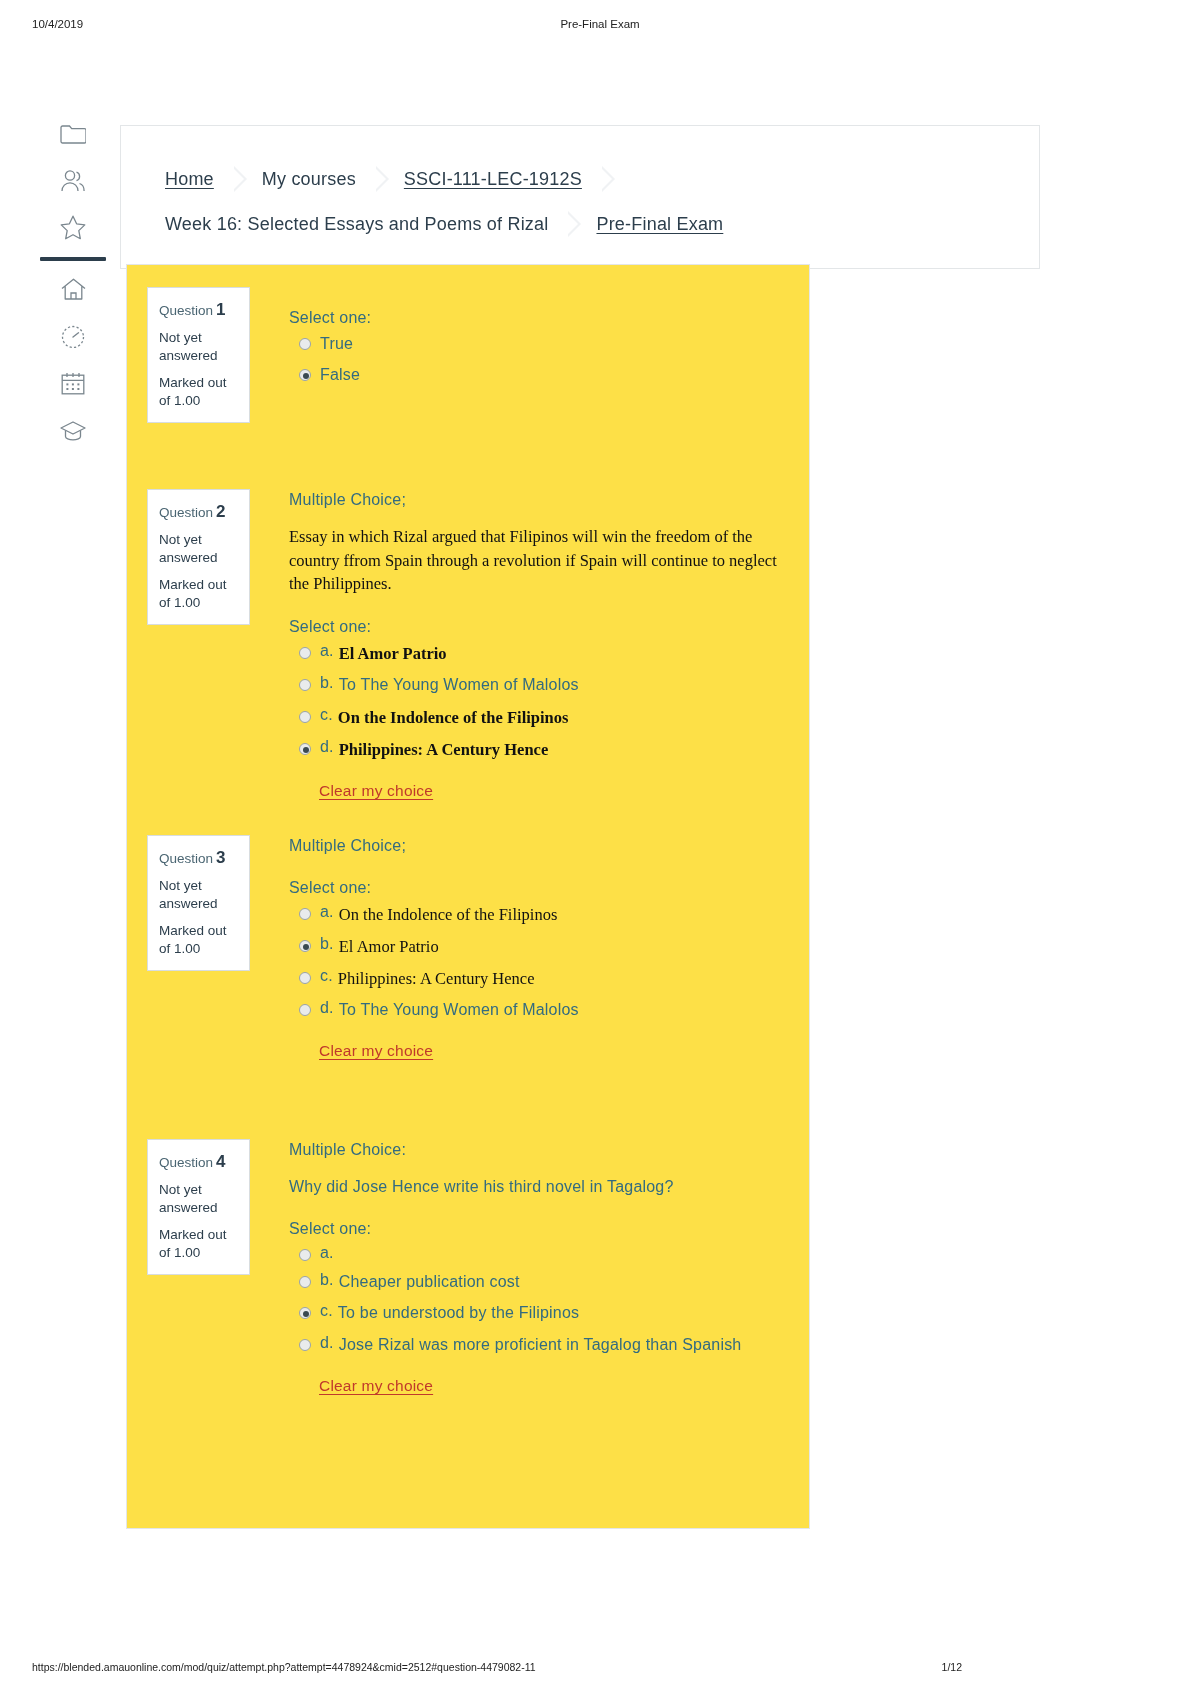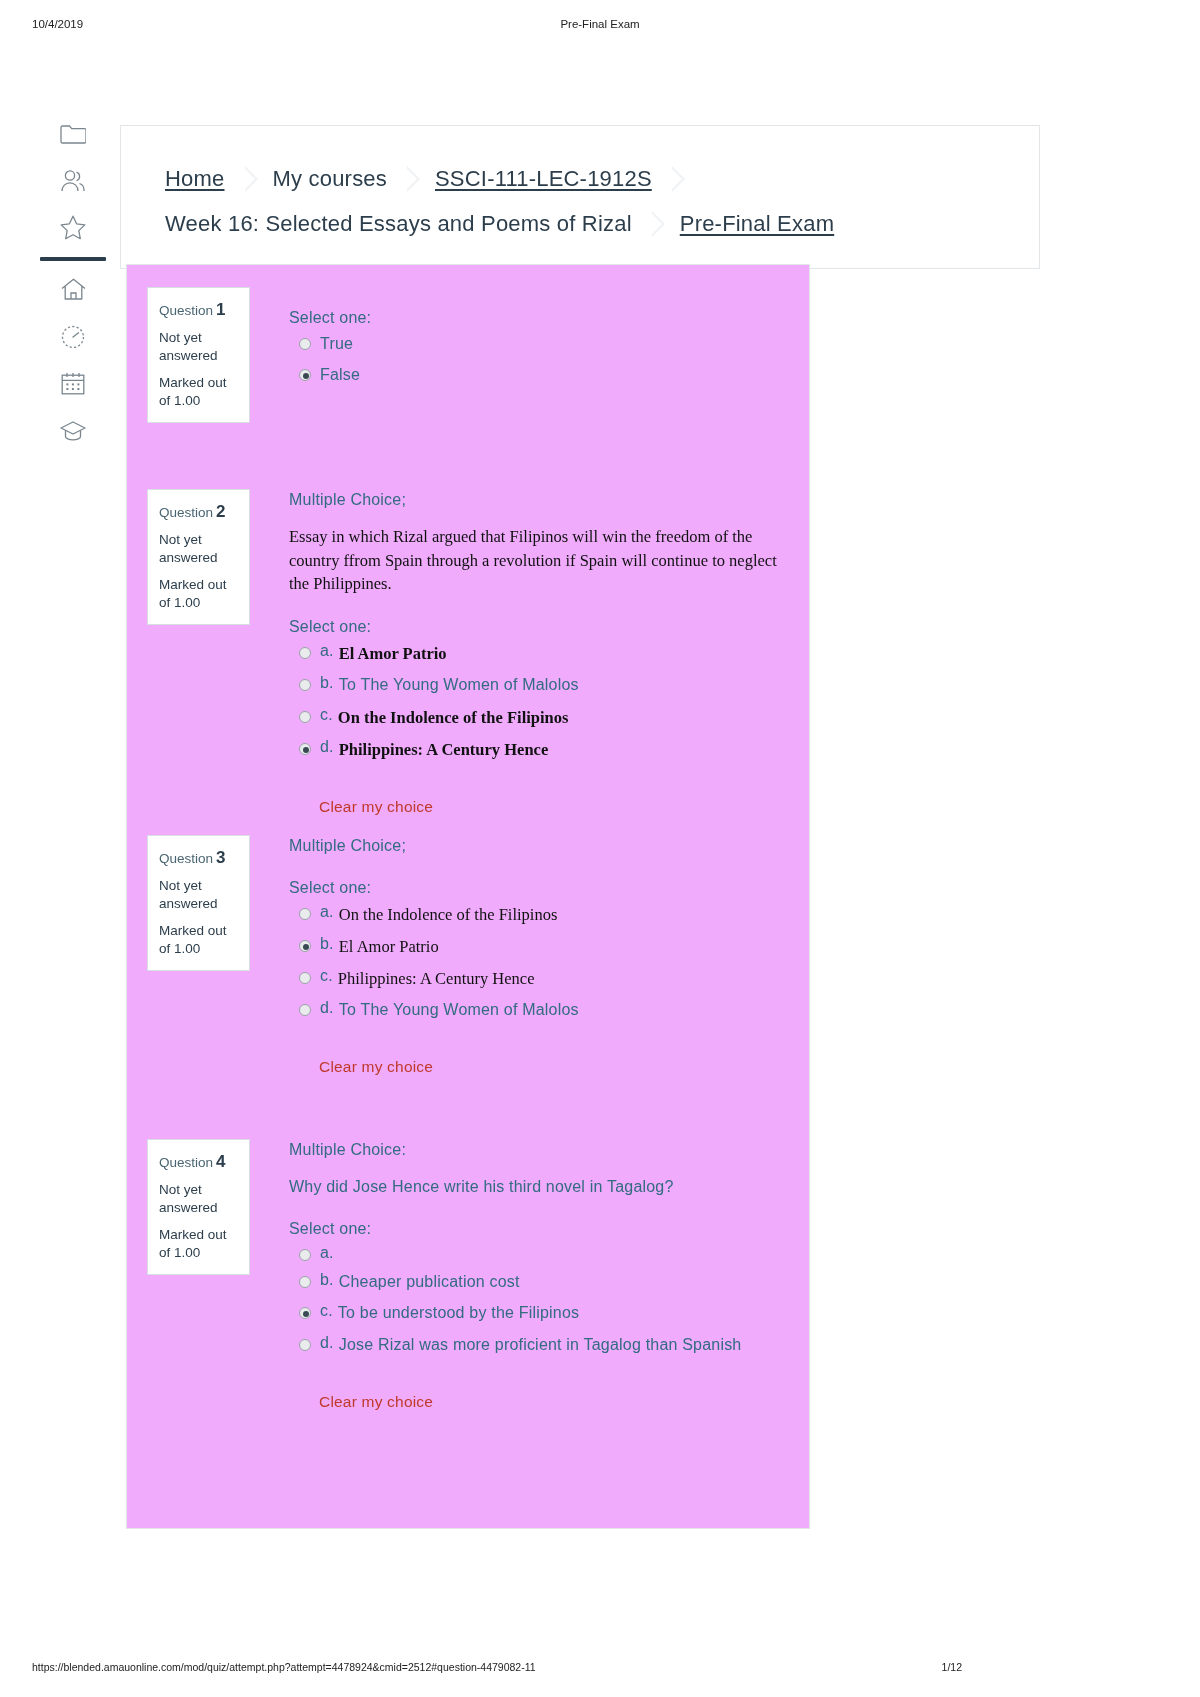--- a/index.html
+++ b/index.html
@@ -43,21 +43,21 @@
   
   .crumb-card {
     position:absolute; left:120px; top:125px;
     width:920px; min-height:122px;
     border:1px solid #e3e6e8; background:#fff;
     padding:30px 26px 22px 44px;
   }
   .crumb-row { display:block; line-height:44px; }
   .crumb {
     display:inline-block; position:relative;
-    font-size:22px; color:#2c3e4c; letter-spacing:.2px;
+    font-size:18px; color:#2c3e4c; letter-spacing:.2px;
     padding-right:14px; vertical-align:middle;text-align:center;
   }
   .crumb.link { text-decoration:underline; text-underline-offset:3px; cursor:pointer; }
   .crumb-sep {
     display:inline-block; width:34px; height:30px; vertical-align:middle;
     position:relative;
   }
   .crumb-sep::before {
     content:""; position:absolute; left:6px; top:2px;
     width:0; height:0;
@@ -70,21 +70,21 @@
     width:0; height:0;
     border-top:13px solid transparent;
     border-bottom:13px solid transparent;
     border-left:13px solid #ffffff;
   }
 
   
   .quiz-card {
     position:absolute; left:126px; top:264px;
     width:684px; height:1265px;
-    border:1px solid #e3e6e8; background:#f0abfc;
+    border:1px solid #e3e6e8; background:#fde047;
   }
 
   .question {
     position:relative;
     padding:0;
   }
 
   .info-box {
     position:absolute; left:20px; top:0;
     width:103px;
@@ -134,23 +134,23 @@
   }
   .opt-letter {
     font-size:16px; color:#336b80; letter-spacing:.2px;
     margin-right:5px; flex:0 0 auto;
   }
   .opt-text { font-size:16px; color:#336b80; letter-spacing:.2px; line-height:1.4; }
   .opt-text.serif { font-family:"Liberation Serif", serif; font-size:16.5px; color:#111; letter-spacing:0; }
   .opt-text.serif-bold { font-family:"Liberation Serif", serif; font-size:16.5px; color:#111; font-weight:bold; letter-spacing:0; }
 
   .clear-choice {
-    display:inline-block; margin:28px 0 0 30px;
+    display:inline-block; margin:12px 0 0 30px;
     font-size:15.5px; color:#c0392b;
-    text-underline-offset:3px;
+    text-decoration:underline; text-underline-offset:3px;
     letter-spacing:.2px; cursor:pointer;
   }
 </style>
 </head>
 <body>
 
 <div class="print-header">
   <span class="ph-date">10/4/2019</span>
   <span class="ph-title">Pre-Final Exam</span>
 </div>

